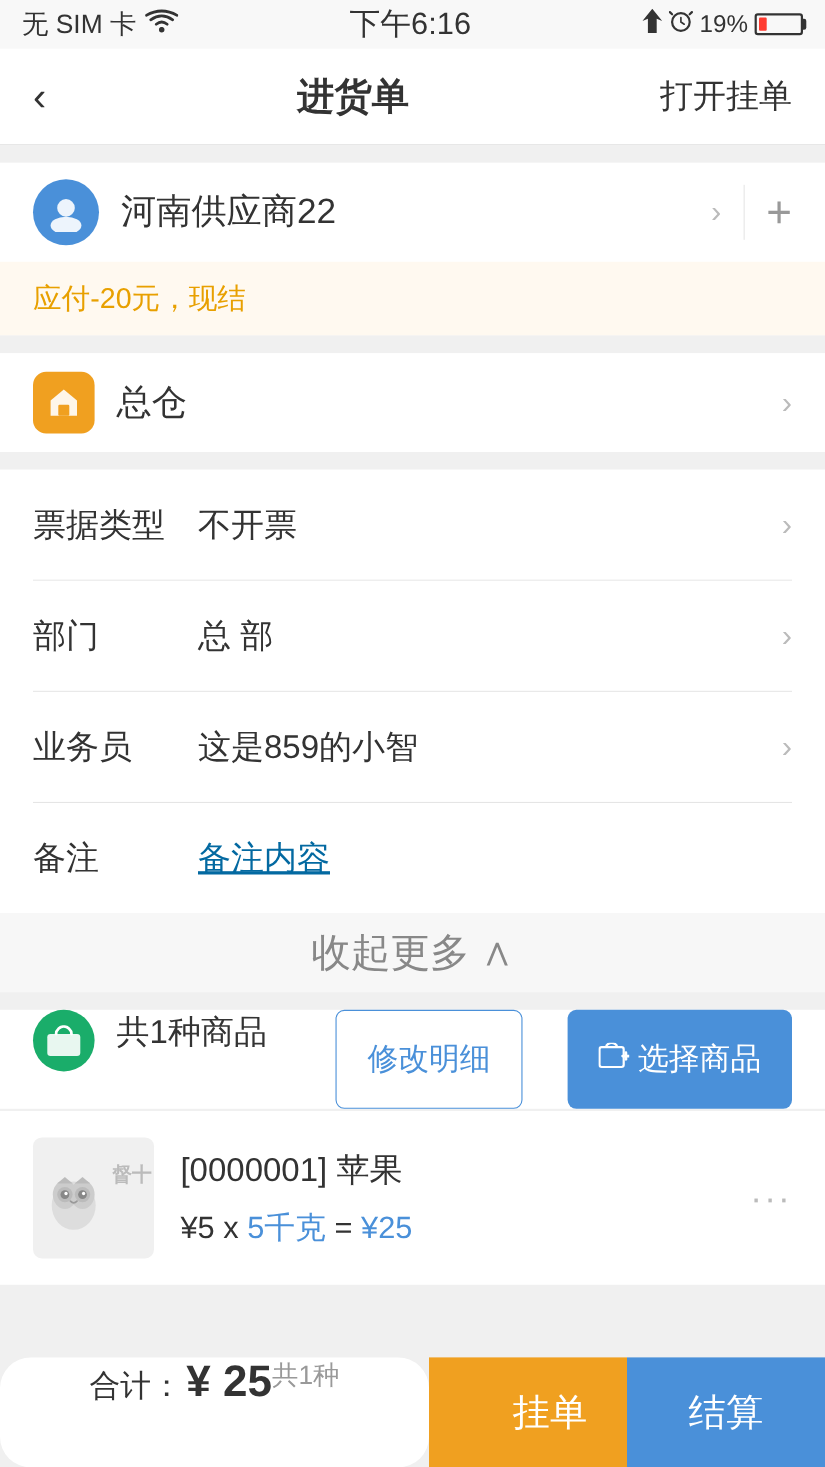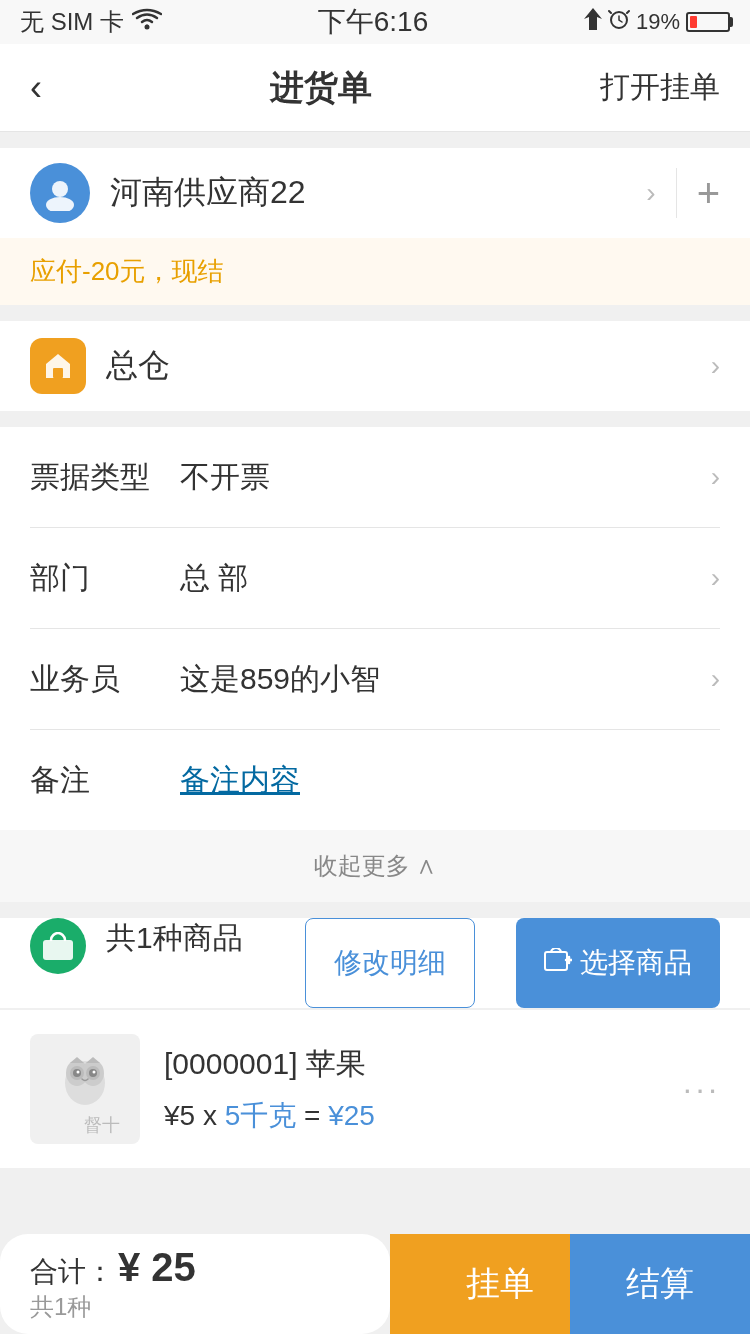--- a/index.html
+++ b/index.html
@@ -122,21 +122,21 @@
       text-decoration: underline;
     }
 
     
     .collapse-bar {
       background: #f7f7f7;
       height: 72px;
       display: flex;
       align-items: center;
       justify-content: center;
-      font-size: 24px;
+      font-size: 36px;
       color: #888;
     }
 
     
     .product-header {
       background: #fff;
       display: flex;
       padding: 0 30px;
       height: 90px;
       margin-top: 16px;
@@ -178,22 +178,23 @@
       margin-top: 2px;
       min-height: 140px;
     }
     .product-thumb {
       width: 110px; height: 110px; background: #f0f0f0; border-radius: 8px;
       display: flex; align-items: center; justify-content: center;
       margin-right: 24px; flex-shrink: 0;
       overflow: hidden;
     }
     .product-thumb-inner {
-      display: flex; flex-direction: column; align-items: flex-end;
+      display: flex; flex-direction: row; align-items: flex-start;
       color: #999;
+      font-weight: bold;
     }
     .product-info { flex: 1; }
     .product-name { font-size: 30px; color: #333; margin-bottom: 12px; }
     .product-price { font-size: 28px; color: #333; }
     .price-blue { color: #4a90d9; }
     .more-btn { color: #bbb; font-size: 32px; letter-spacing: 2px; }
 
     
     .bottom-bar {
       position: fixed;
@@ -202,21 +203,21 @@
       width: 750px;
       height: 100px;
       display: flex;
       align-items: stretch;
       z-index: 100;
     }
     .bottom-total {
       flex: 1;
       background: #fff;
       display: flex;
-      flex-direction: column;
+      flex-direction: row;
       justify-content: center;
       padding: 0 30px;
       border-radius: 28px;
     }
     .total-amount { font-size: 40px; font-weight: 600; color: #333; }
     .total-sub { font-size: 24px; color: #999; }
     .btn-orange {
       width: 180px;
       background: #f0a020;
       color: #fff;

